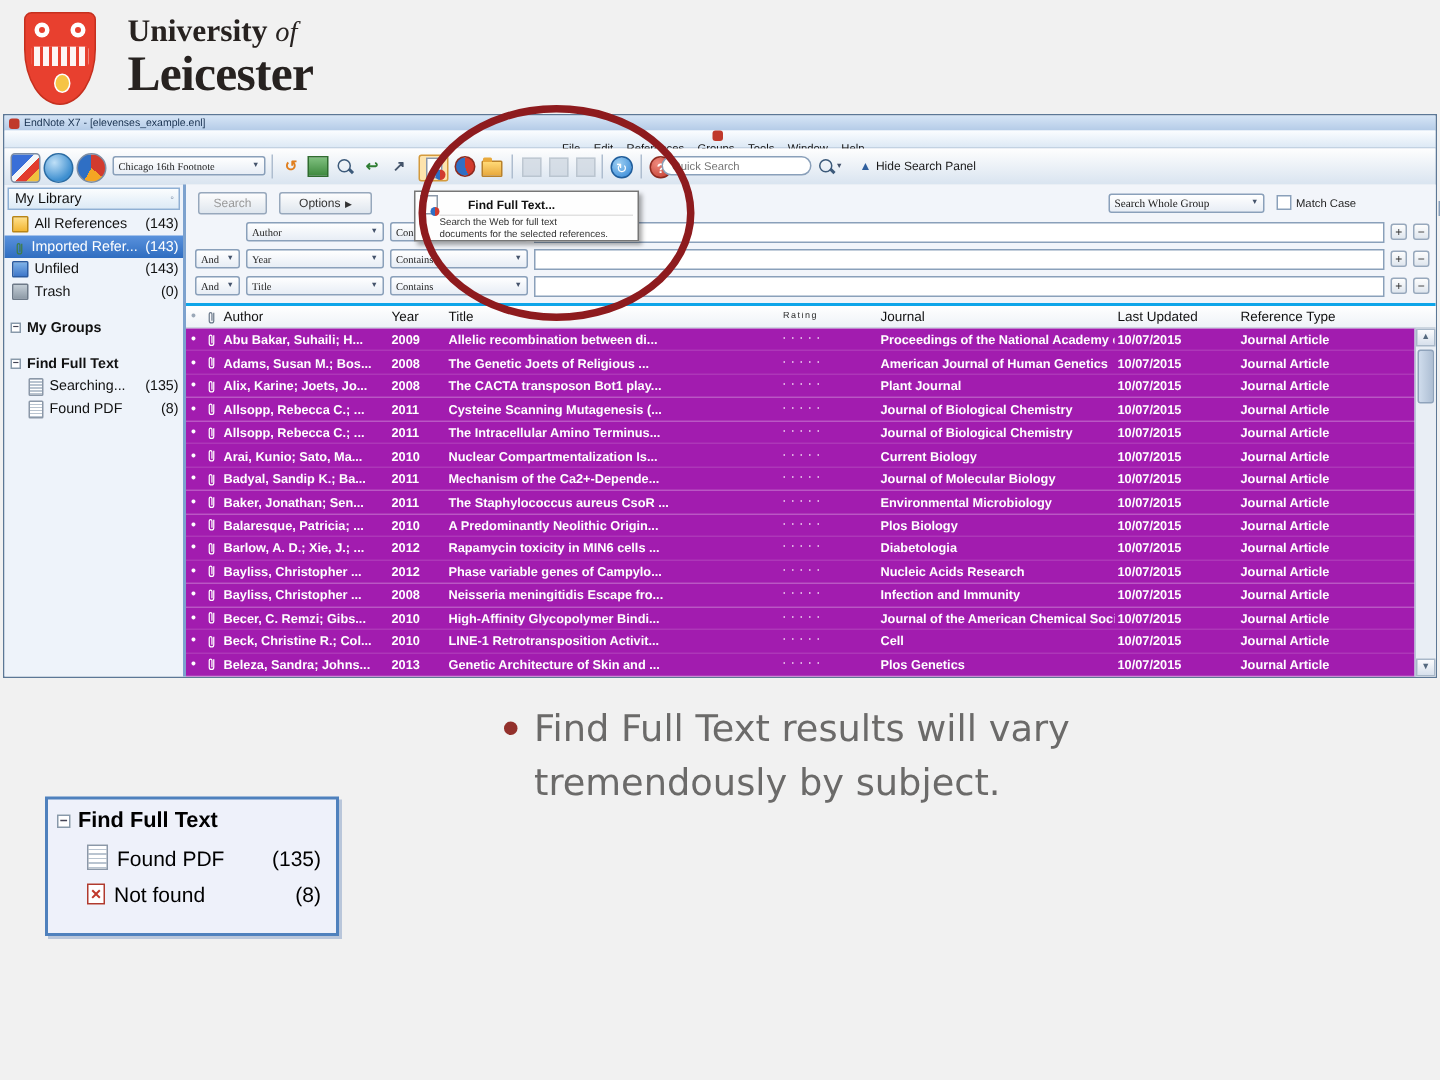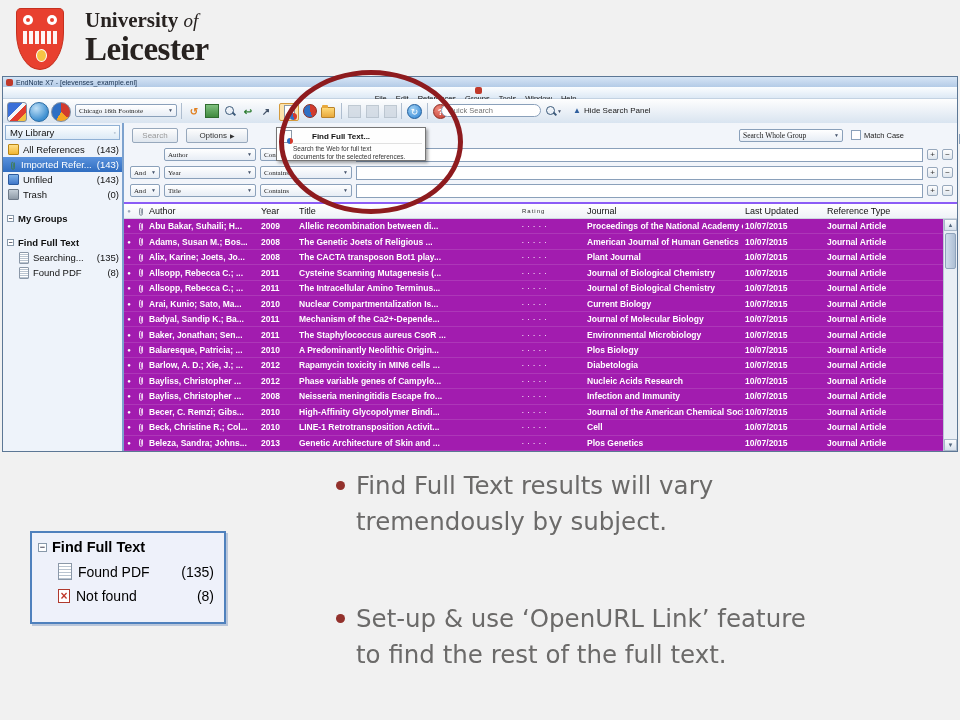--- a/index.html
+++ b/index.html
@@ -72,21 +72,21 @@
   .references-icon{background:linear-gradient(#ffe08a,#f2b632);border:1px solid #b98514;}
   .paperclip-icon{background:none;color:#3f7d46;font-size:9px;line-height:9px;}
   .unfiled-icon{background:linear-gradient(#7fb2e8,#3f77c9);border:1px solid #2b5a9e;}
   .trash-icon{background:linear-gradient(#c3cdd6,#8e9aa6);border:1px solid #6d7987;}
   .page-icon{background:#fff;border:1px solid #8b98a8;background-image:repeating-linear-gradient(#fff 0 1px,#b9c4d0 1px 2px);width:8px;height:10px;}
   .sb-group{height:15px;display:flex;align-items:center;gap:4px;padding:0 4px;font-weight:bold;margin-top:9px;}
   .expander{width:7px;height:7px;border:1px solid #8899aa;background:#fff;font-size:7px;line-height:5px;text-align:center;color:#445;box-sizing:border-box;}
 
   
   .main{flex:1;position:relative;background:#fff;}
-  .searchpanel{position:absolute;top:0;left:0;right:0;height:81px;background:#f2f5fa;border-bottom:2px solid #8b5cf6;box-sizing:border-box;}
+  .searchpanel{position:absolute;top:0;left:0;right:0;height:81px;background:#f2f5fa;border-bottom:2px solid #0ea5e9;box-sizing:border-box;}
   .btn{background:linear-gradient(#fdfdfd,#dfe6ee);border:1px solid #97a8bc;border-radius:2px;font-size:8px;color:#333;display:flex;align-items:center;justify-content:center;box-sizing:border-box;}
   .btn-search{position:absolute;left:8px;top:5px;width:46px;height:15px;color:#999;}
   .btn-options{position:absolute;left:62px;top:5px;width:62px;height:15px;gap:3px;}
   .scope{position:absolute;left:615px;top:6px;width:104px;height:13px;font-size:7.5px;}
   .chk{position:absolute;top:7px;display:flex;align-items:center;gap:3px;font-size:7.5px;color:#222;}
   .chk .box{width:8px;height:8px;background:#fff;border:1px solid #8aa0ba;}
   .chk.mc{left:727px;} .chk.mw{left:791px;padding-left:44px;}
   .search-rows{position:absolute;top:24px;left:6px;right:4px;}
   .s-row{height:15px;display:flex;align-items:center;gap:4px;margin-bottom:3px;}
   .w-bool{width:30px;} .w-field{width:92px;} .w-op{width:92px;}
@@ -611,27 +611,20 @@
 
   <div class="circle"></div>
 
   <div class="bullet-item b1">
     <span class="bdot"></span>
     <div class="btext">
       <div>Find Full Text results will vary</div>
       <div>tremendously by subject.</div>
     </div>
   </div>
-  <div class="bullet-item b2">
-    <span class="bdot"></span>
-    <div class="btext">
-      <div>Set-up &amp; use ‘OpenURL Link’ feature</div>
-      <div>to find the rest of the full text.</div>
-    </div>
-  </div>
 
   <div class="fftbox">
     <div class="fft-head">
       <span class="expander">−</span>
       <span>Find Full Text</span>
     </div>
     <div class="fft-item">
       <span class="pdfic"></span>
       <span>Found PDF</span>
       <span class="cnt">(135)</span>

